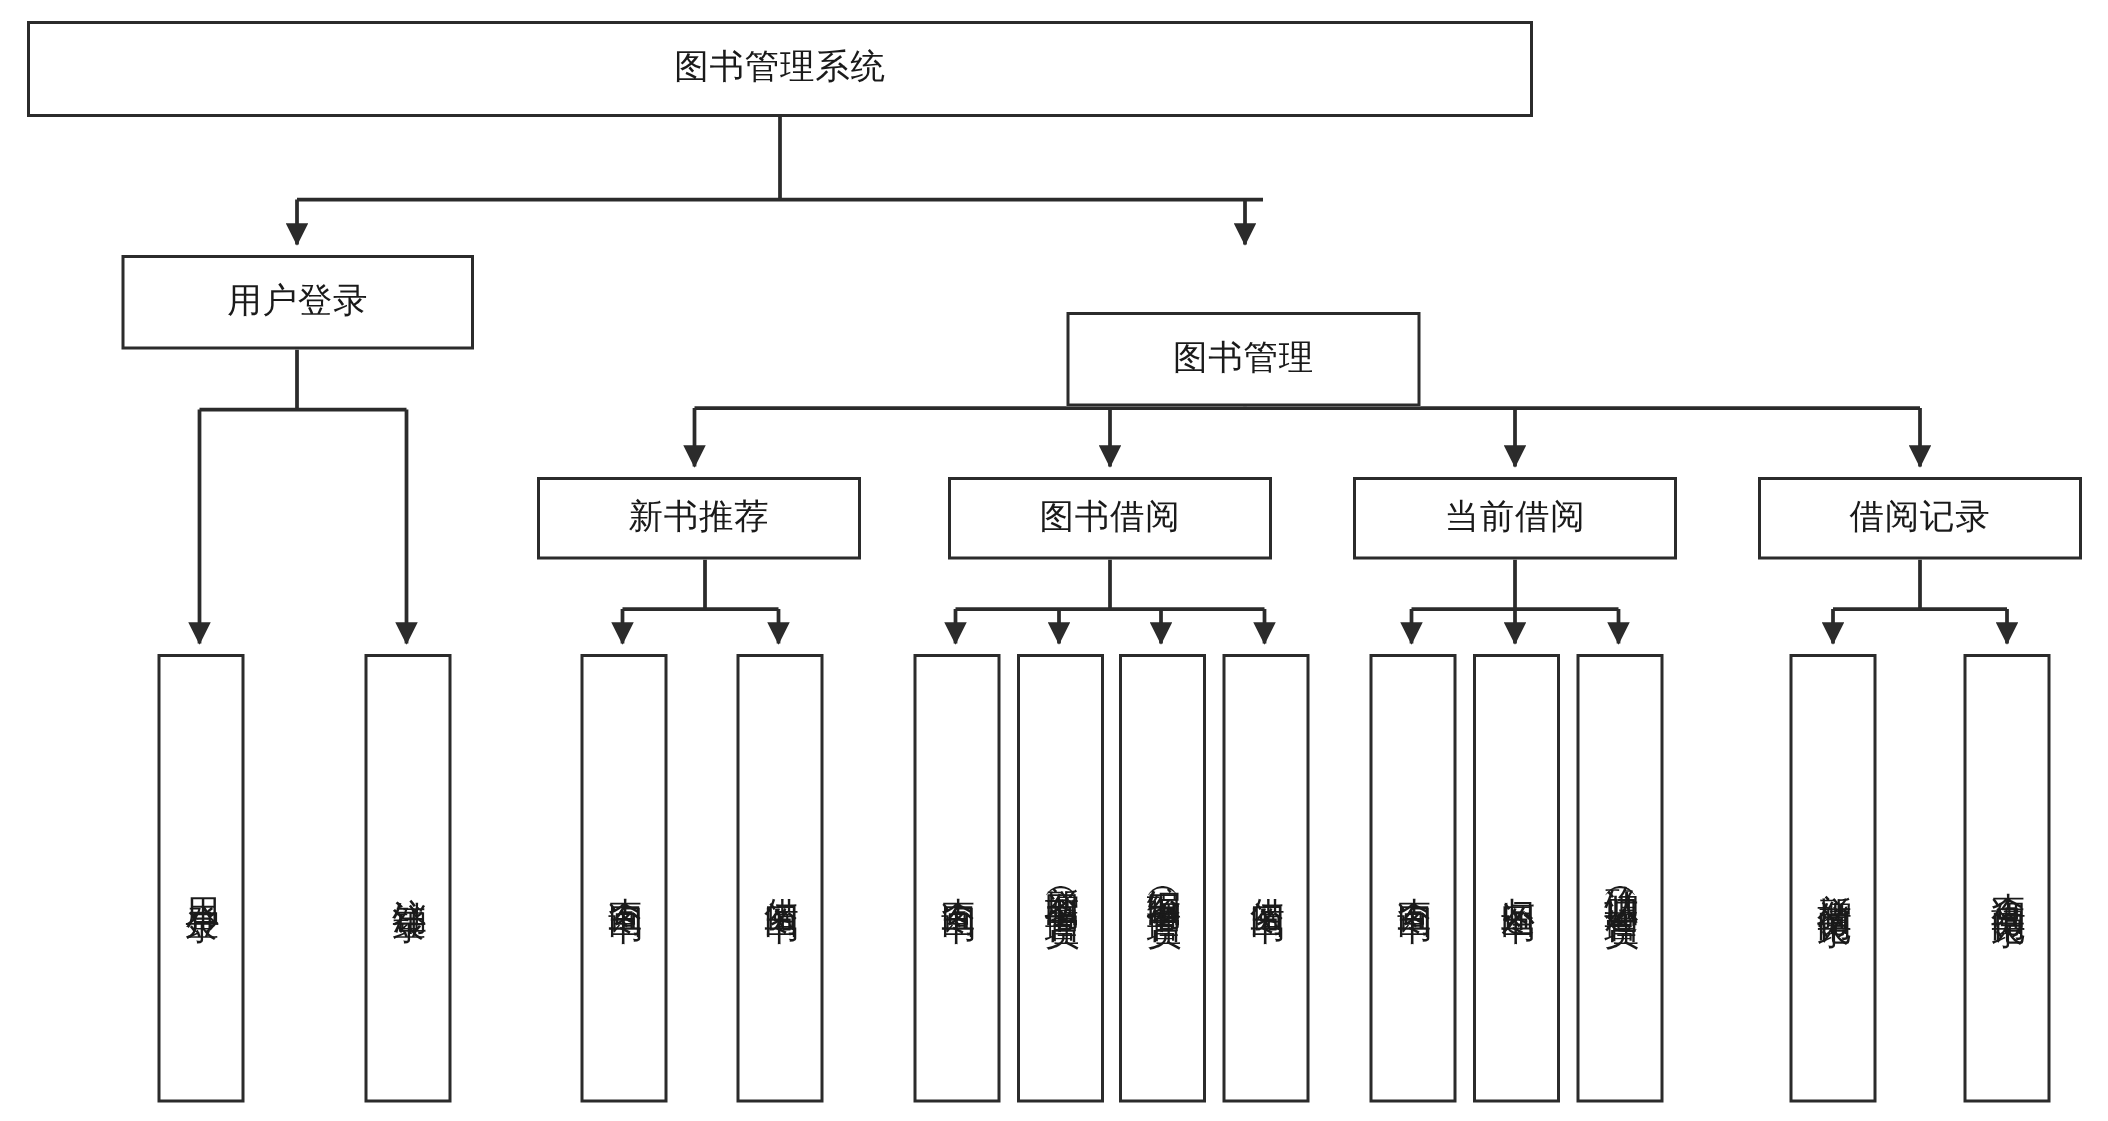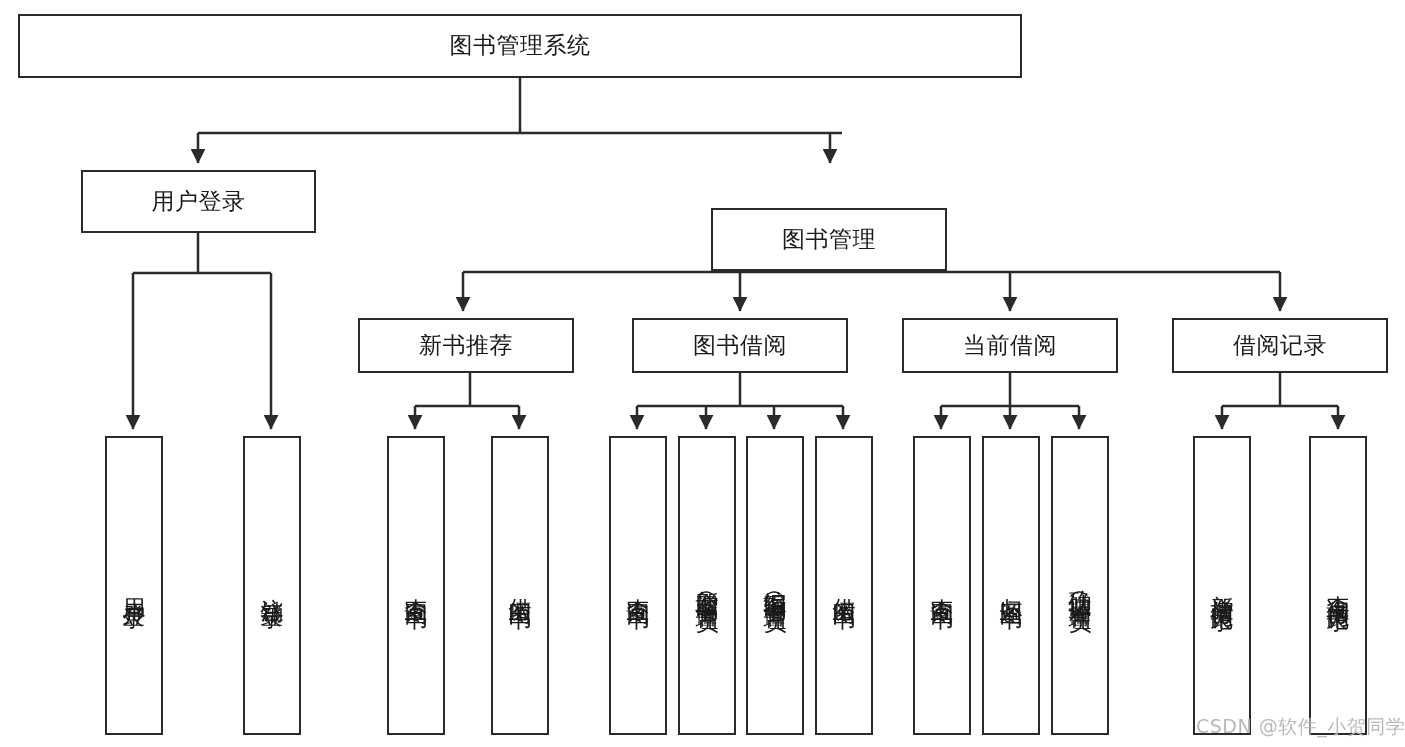--- a/index.html
+++ b/index.html
@@ -189,15 +189,14 @@
     <span class="label">确认归还（管理员）</span>
   </div>
 
   <div class="node vert" style="left:1193px; top:436px; width:58px; height:299px;">
     <span class="label">新增借阅记录</span>
   </div>
   <div class="node vert" style="left:1309px; top:436px; width:58px; height:299px;">
     <span class="label">查询借阅记录</span>
   </div>
 
-  <div class="watermark" style="left:1196px; top:714px;">CSDN @软件_小贺同学</div>
 
 </div>
 
 </body></html>

